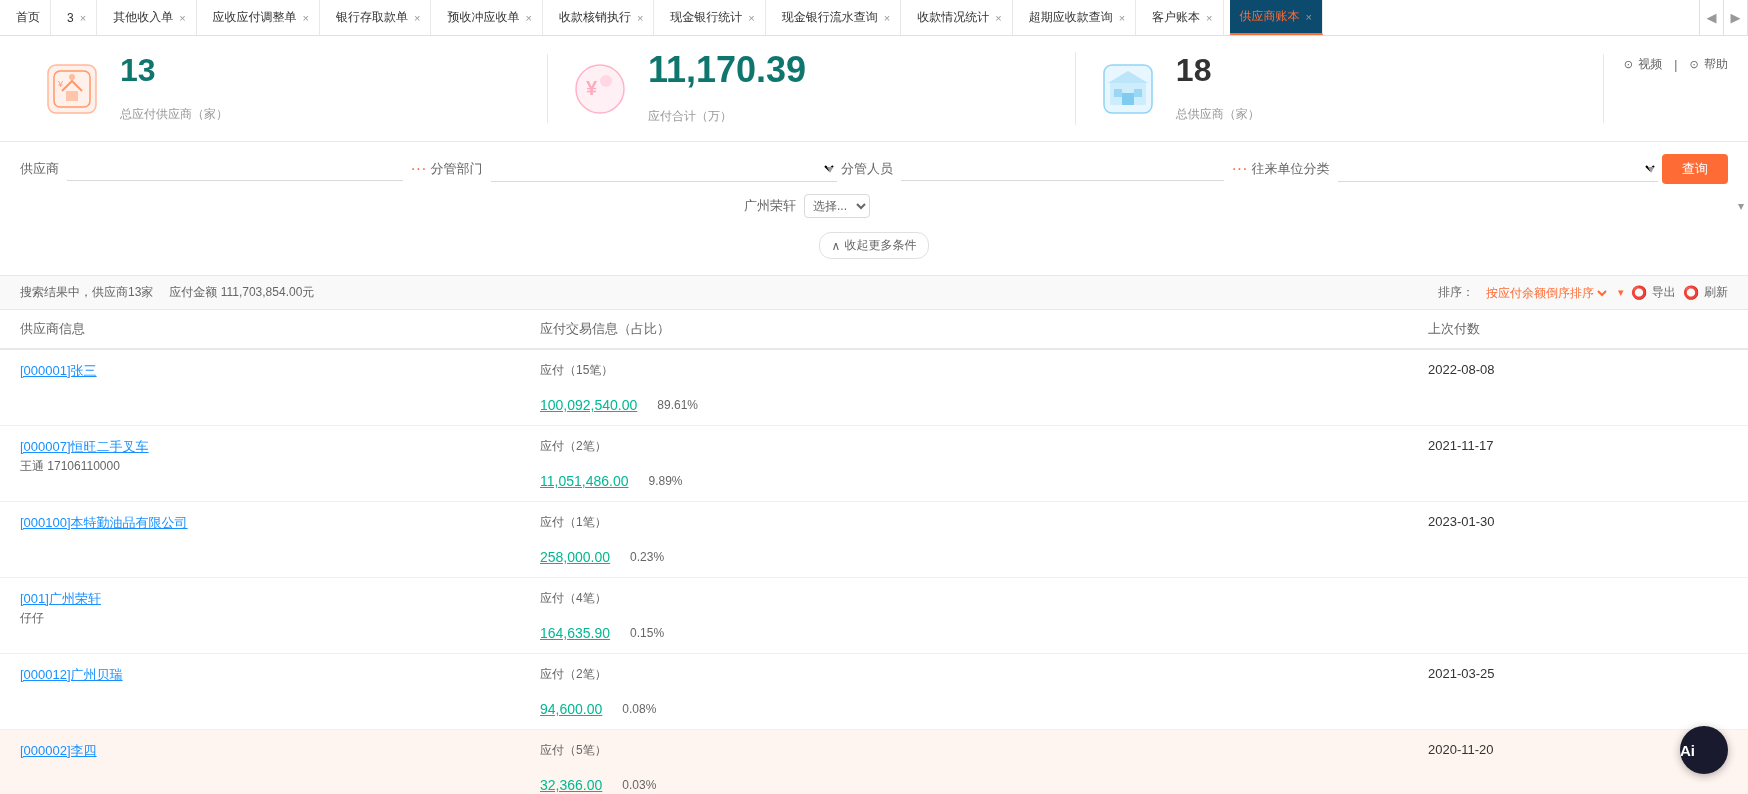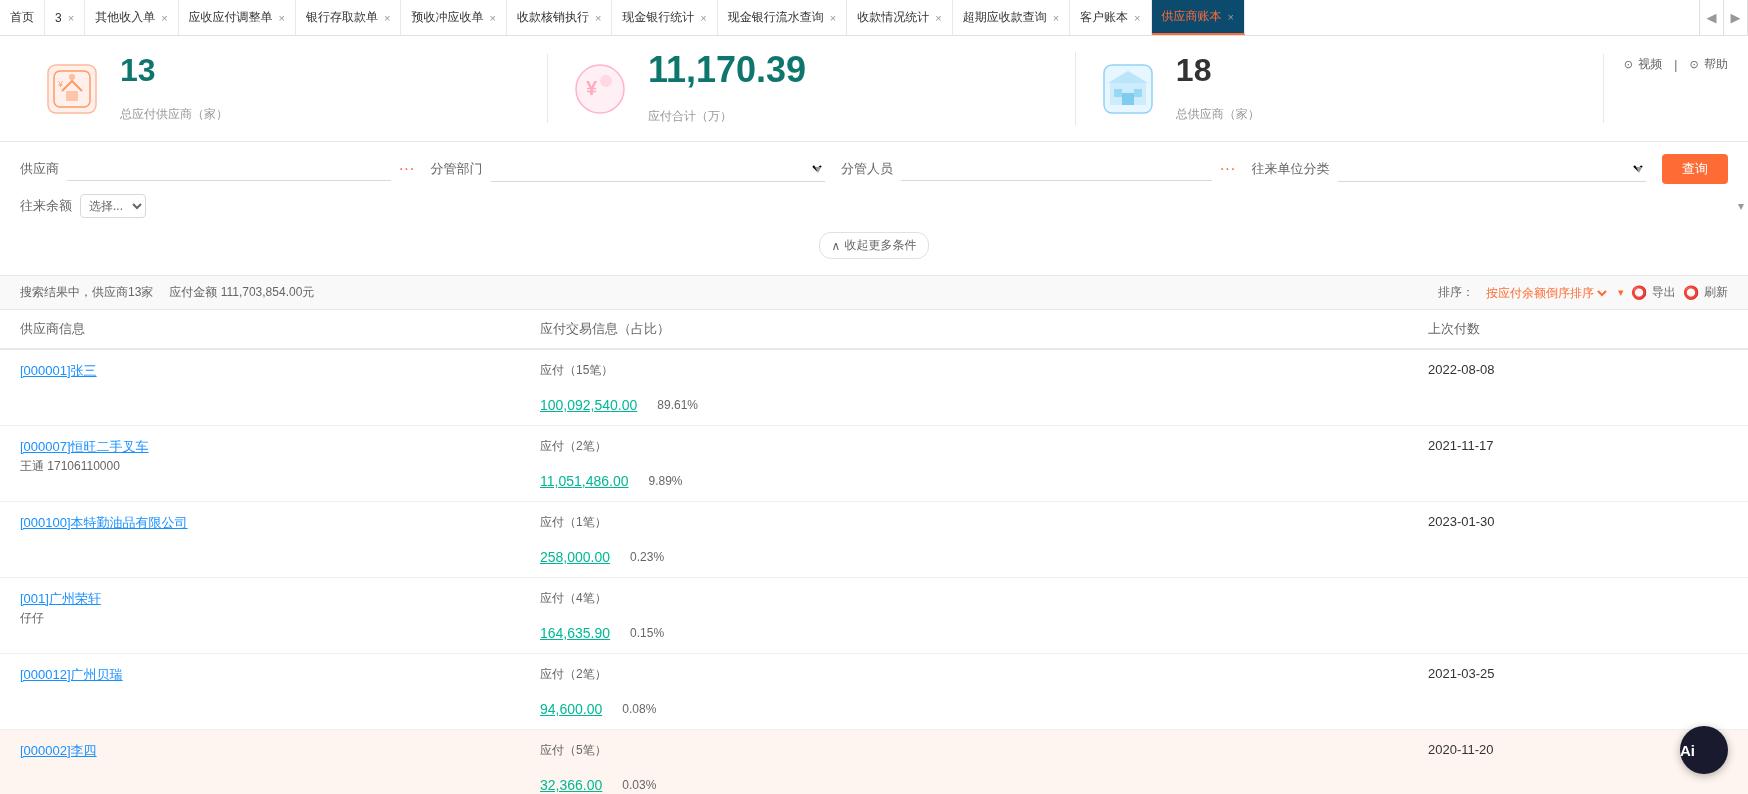--- a/index.html
+++ b/index.html
@@ -1,20 +1,20 @@
 <!DOCTYPE html>
 <html><head>
   <meta charset="utf-8">
   <style>
     * { margin: 0; padding: 0; box-sizing: border-box; }
     body { font-family: 'Microsoft YaHei', Arial, sans-serif; font-size: 13px; background: #f5f5f5; color: #333; width: 1748px; min-height: 794px; overflow-x: hidden; }
 
     
     .top-nav { display: flex; align-items: center; background: #fff; border-bottom: 1px solid #e0e0e0; height: 36px; padding: 0; overflow: hidden; }
-    .nav-tab { display: flex; align-items: center; padding: 0 10px; height: 100%; font-size: 12px; color: #333; border-right: 1px solid #e8e8e8; white-space: nowrap; cursor: pointer; position: relative; }
+    .nav-tab { display: flex; align-items: center; padding: 0 10px; height: 100%; font-size: 12px; color: #333; border-right: 1px solid #e8e8e8; white-space: nowrap; cursor: pointer; position: relative; margin-left: 6px; }
     .nav-tab.active { color: #ff6b35; border-bottom: 2px solid #ff6b35; background: #0c4a6e; }
     .nav-tab .close-x { margin-left: 6px; color: #999; font-size: 11px; cursor: pointer; }
     .nav-arrows { display: flex; align-items: center; margin-left: auto; border-left: 1px solid #e0e0e0; }
     .nav-arrow { width: 24px; height: 36px; display: flex; align-items: center; justify-content: center; cursor: pointer; color: #999; border-right: 1px solid #e0e0e0; }
 
     
     .summary-section { display: flex; background: #fff; padding: 16px 20px; border-bottom: 1px solid #e8e8e8; align-items: center; }
     .summary-card { display: flex; align-items: center; flex: 1; padding: 0 20px; border-right: 1px solid #e8e8e8; }
     .summary-card:last-child { border-right: none; }
     .card-icon { width: 64px; height: 64px; margin-right: 16px; display: flex; align-items: center; justify-content: center; }
@@ -22,21 +22,21 @@
     .card-info { display: flex; flex-direction: column; }
     .card-number { font-size: 32px; font-weight: bold; color: #0f766e; line-height: 1; }
     .card-number.large { font-size: 36px; }
     .card-label { font-size: 12px; color: #999; margin-top: 20px; }
     .top-right-links { display: flex; align-items: center; gap: 12px; font-size: 12px; color: #666; padding-left: 20px; align-self: flex-start; padding-top: 4px; }
     .top-right-links span { cursor: pointer; color: #666; }
     .divider-v { color: #ccc; }
 
     
     .filter-section { background: #fff; padding: 12px 20px; border-bottom: 1px solid #e8e8e8; }
-    .filter-row { display: flex; align-items: center; gap: 16px; margin-bottom: 10px; }
+    .filter-row { display: flex; align-items: center; gap: 4px; margin-bottom: 10px; justify-content: center; }
     .filter-row:last-child { margin-bottom: 0; }
     .filter-item { display: flex; align-items: center; gap: 8px; flex: 1; }
     .filter-label { font-size: 13px; color: #666; white-space: nowrap; }
     .filter-input { flex: 1; border: none; border-bottom: 1px solid #d9d9d9; padding: 4px 6px; font-size: 13px; outline: none; color: #333; background: transparent; }
     .filter-select-wrapper { flex: 1; display: flex; align-items: center; border-bottom: 1px solid #d9d9d9; position: relative; }
     .filter-select { flex: 1; border: none; background: transparent; font-size: 13px; outline: none; padding: 4px 6px; cursor: pointer; }
     .filter-chevron { color: #999; font-size: 12px; position: absolute; right: 4px; }
     .filter-dots { color: #ff6b35; font-size: 16px; cursor: pointer; }
     .search-btn { background: #ff6b35; color: #fff; border: none; padding: 6px 20px; border-radius: 4px; font-size: 13px; cursor: pointer; white-space: nowrap; }
     .collapse-btn { display: flex; align-items: center; justify-content: center; gap: 4px; color: #666; font-size: 12px; cursor: pointer; padding: 4px 12px; border: 1px solid #e0e0e0; border-radius: 12px; margin: 4px auto; width: fit-content; }
@@ -221,21 +221,21 @@
           <option value=""></option>
         </select>
         <span class="filter-chevron">▾</span>
       </div>
     </div>
     <button class="search-btn">查询</button>
   </div>
   <div class="filter-row">
 
     <div class="filter-item" style="max-width:260px;">
-      <span class="filter-label">往来余额</span>
+      <span class="filter-label">广州荣轩</span>
       <select class="balance-select">
         <option value="">选择...</option>
         <option value="positive">正余额</option>
         <option value="negative">负余额</option>
         <option value="zero">零余额</option>
       </select>
       <span class="filter-chevron">▾</span>
     </div>
   </div>
   <div style="display:flex; justify-content:center; margin-top:6px;">

